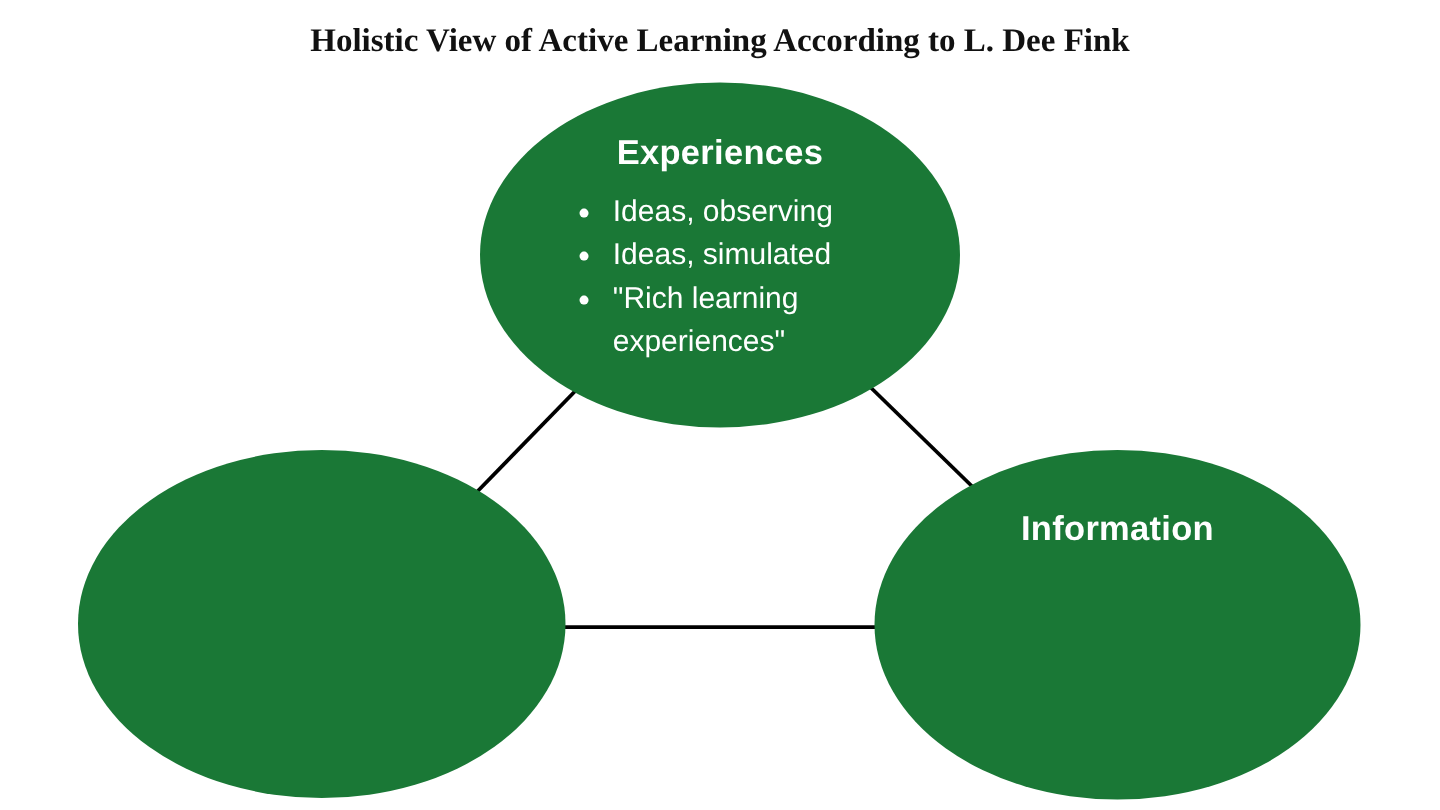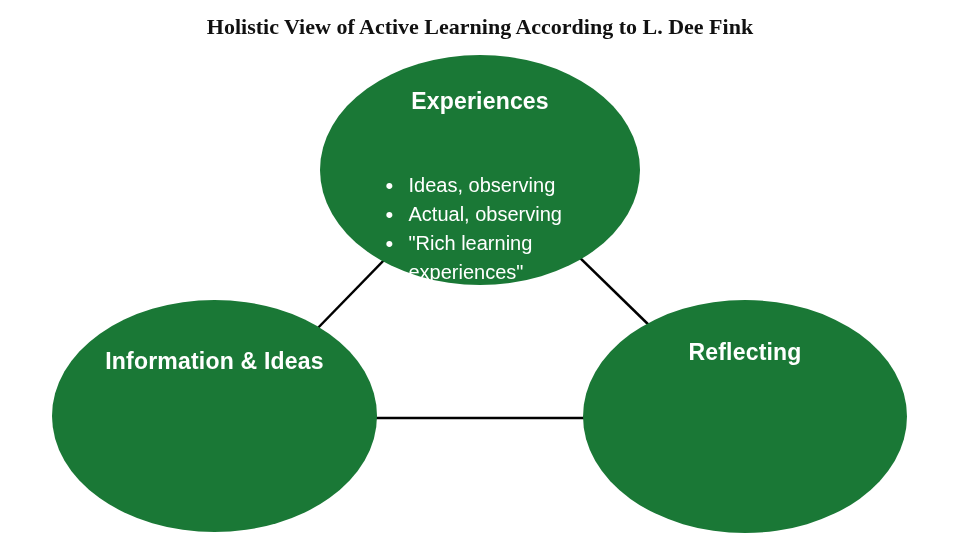--- a/index.html
+++ b/index.html
@@ -65,21 +65,21 @@
     position: relative;
     padding-left: 26px;
   }
   .node li::before {
     content: "\2022";
     position: absolute;
     left: 3px;
     top: 0;
     font-size: 22px;
   }
-  .node-experiences { left: 320px; top: 55px; width: 320px; height: 230px; padding-top: 32px; gap: 44px; }
+  .node-experiences { left: 320px; top: 55px; width: 320px; height: 230px; padding-top: 32px; }
   .node-experiences ul { margin-top: 12px; width: 195px; }
   .node-information { left: 52px; top: 300px; width: 325px; height: 232px; padding-top: 47px; }
   .node-information ul { margin-top: 7px; width: 218px; }
   .node-reflecting { left: 583px; top: 300px; width: 324px; height: 233px; padding-top: 38px; }
   .node-reflecting ul { margin-top: 7px; width: 215px; }
 </style>
 </head>
 <body>
 
 <div class="canvas">
@@ -89,26 +89,25 @@
   <svg class="connectors" width="960" height="540" aria-hidden="true">
     <line x1="390" y1="254" x2="314" y2="332"></line>
     <line x1="575" y1="253" x2="654" y2="330"></line>
     <line x1="368" y1="418" x2="592" y2="418"></line>
   </svg>
 
   <div class="node node-experiences">
     <h2>Experiences</h2>
     <ul>
       <li>Ideas, observing</li>
-      <li>Actual, observing</li>
+      <li>Ideas, simulated</li>
       <li>"Rich learning experiences"</li>
     </ul>
   </div>
 
   <div class="node node-information">
-    <h2>Information &amp; Ideas</h2>
   </div>
 
   <div class="node node-reflecting">
-    <h2>Reflecting</h2>
+    <h2>Information</h2>
   </div>
 
 </div>
 
 </body></html>

